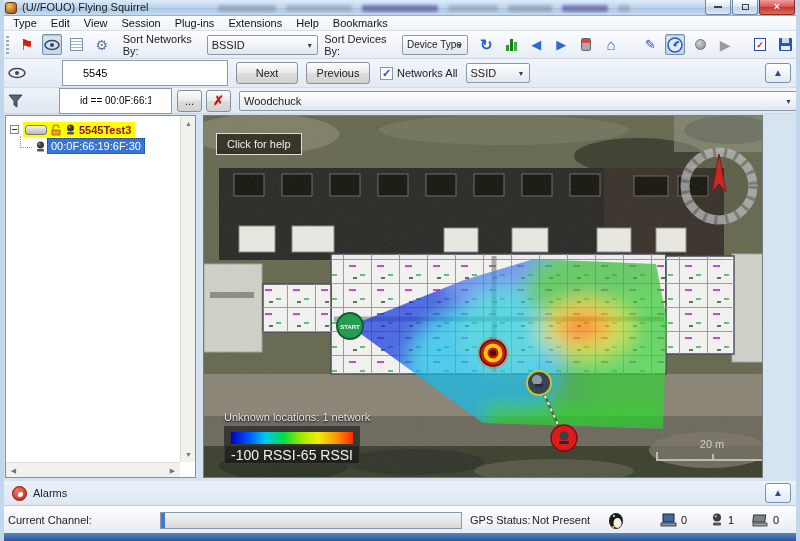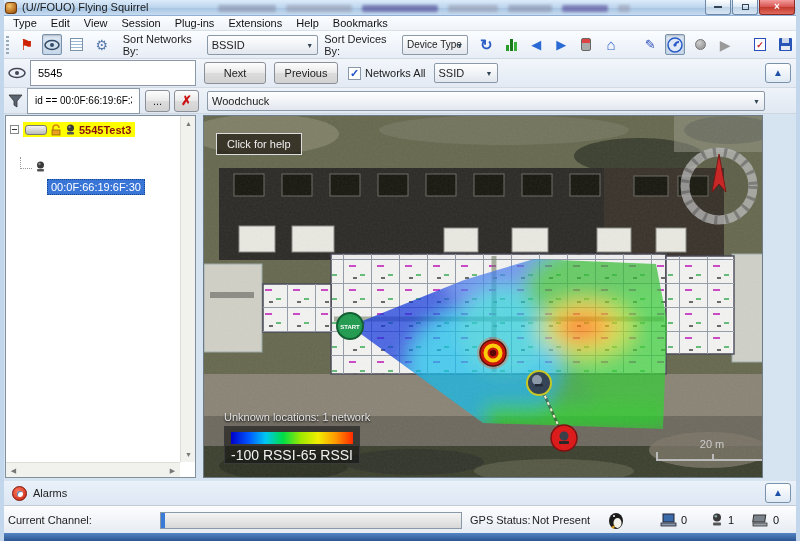--- a/index.html
+++ b/index.html
@@ -44,22 +44,22 @@
     padding:0 4px; position:relative; }
   .combo .arrow { position:absolute; right:4px; top:6px; font-size:7px; color:#345; }
   .tool-label { margin:0 4px 0 6px; }
 
   .row2 { position:absolute; left:0; top:59px; width:800px; height:29px;
     background:linear-gradient(#f2f6fb,#e3eaf4); border-bottom:1px solid #d2dae4;
     display:flex; align-items:center; padding-left:8px; }
   .row3 { position:absolute; left:0; top:88px; width:800px; height:26px;
     background:linear-gradient(#eef3f9,#e0e8f2); border-bottom:1px solid #cdd6e1;
     display:flex; align-items:center; padding-left:8px; }
-  .textinput { height:26px; border:1px solid #8a98a8; background:#fff; padding:0 7px; font-size:11px;
-    font-family:"Liberation Sans",sans-serif; }
+  .textinput { height:26px; border:1px solid #8a98a8; background:#fff; padding:0 20px; font-size:11px;
+    font-family:"Liberation Sans",sans-serif;margin-left:32px; }
   .vbtn { height:22px; border:1px solid #8a8f98; border-radius:3px; padding:4px 14px;
     background:linear-gradient(#fdfdfd,#e9e9e9 50%,#dcdcdc 50%,#d2d2d2); font-size:11px;
     display:flex; align-items:center; }
   .checkbox { width:13px; height:13px; border:1px solid #8a98a8; background:#fff; color:#2255cc;
     font-weight:bold; font-size:11px; line-height:11px; text-align:center; margin-right:4px; }
   .collapse-btn { width:26px; height:20px; border:1px solid #7a93ad; border-radius:3px;
     background:linear-gradient(#fff,#dfe9f4); color:#1d4fa8; font-size:10px; text-align:center; line-height:18px; }
 
   
   .treepanel { position:absolute; left:5px; top:115px; width:191px; height:363px;
@@ -67,21 +67,21 @@
   .tree-root-row { position:absolute; left:4px; top:6px; display:flex; align-items:center; }
   .expander { width:9px; height:9px; border:1px solid #888; background:#fff; position:relative; margin-right:4px;}
   .expander::after { content:""; position:absolute; left:1px; top:3px; width:5px; height:1px; background:#333; }
   .hl-yellow { background:#ffff00; display:flex; align-items:center; padding:1px 4px 1px 2px; }
   .btn-icon { width:22px; height:10px; border:1px solid #777; border-radius:3px;
     background:linear-gradient(#f4f4f4,#b9b9b9); margin-right:3px; }
   .tree-root-label { color:#8a1111; font-weight:bold; margin-left:2px; }
   .tree-child-row { position:absolute; left:14px; top:22px; display:flex; align-items:center; }
   .tree-elbow { width:12px; height:12px; border-left:1px dotted #999; border-bottom:1px dotted #999;
     margin-right:2px; margin-top:-8px; }
-  .sel-blue { background:#3875d7; color:#fff; padding:1px 3px; border:1px dotted #16448e;margin-top:41px; }
+  .sel-blue { background:#3875d7; color:#fff; padding:1px 3px; border:1px dotted #16448e; }
   .vsb { position:absolute; right:0; top:0; bottom:15px; width:15px; background:#f1f1ee; border-left:1px solid #dcdcd8; }
   .hsb { position:absolute; left:0; right:15px; bottom:0; height:15px; background:#f1f1ee; border-top:1px solid #dcdcd8; }
   .sb-arrow { position:absolute; color:#777; font-size:7px; width:15px; height:15px; text-align:center; line-height:15px;}
 
   
   .mappanel { position:absolute; left:203px; top:115px; width:560px; height:363px;
     border:1px solid #6e7a86; overflow:hidden; background:#66684e; }
   .help-btn { position:absolute; left:12px; top:17px; padding:4px 10px; color:#eee;
     background:rgba(35,28,20,.75); border:1px solid #ddd; font-size:11px; }
   .legend { position:absolute; left:20px; top:295px; }

